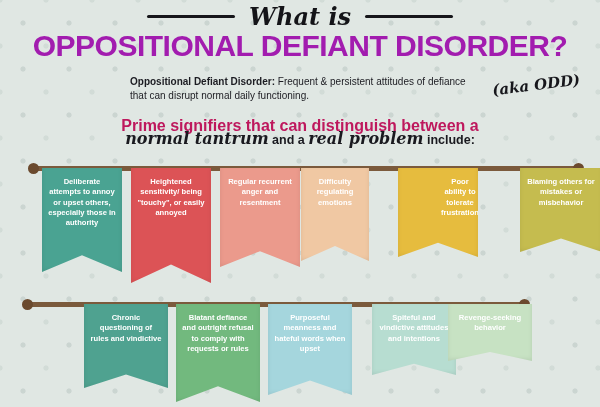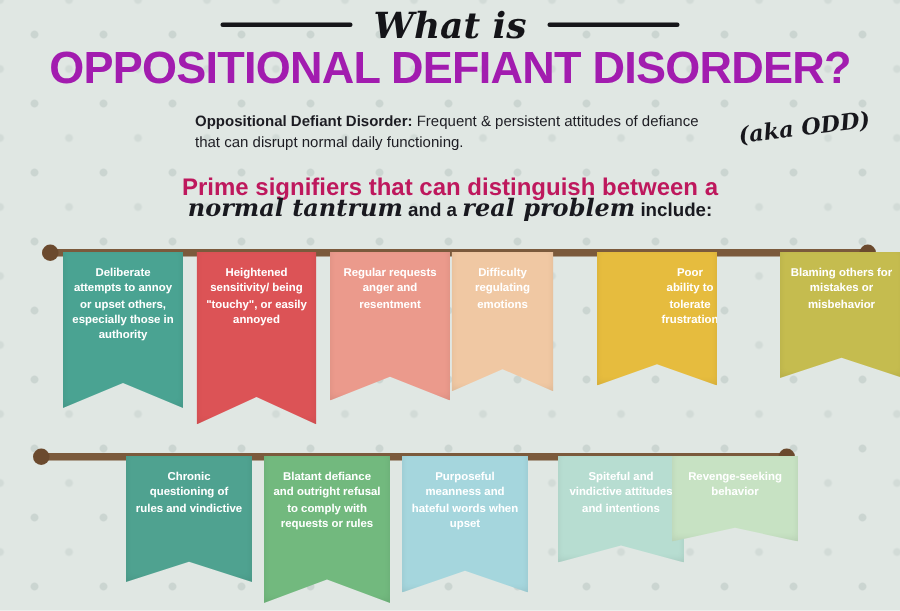--- a/index.html
+++ b/index.html
@@ -102,21 +102,21 @@
   <div class="rod-dot" style="left:28px; top:163px;"></div>
   <div class="rod-dot" style="left:573px; top:163px;"></div>
 
   <div class="banner" style="left: 42px; top: 168px; width: 80px; height: 104px; background-color: rgb(74, 163, 146);">
     <span class="banner-text">Deliberate attempts to annoy or upset others, especially those in authority</span>
   </div>
   <div class="banner" style="left: 131px; top: 168px; width: 80px; height: 115px; background-color: rgb(220, 83, 86);">
     <span class="banner-text">Heightened sensitivity/ being "touchy", or easily annoyed</span>
   </div>
   <div class="banner" style="left: 220px; top: 168px; width: 80px; height: 99px; background-color: rgb(235, 154, 140);">
-    <span class="banner-text">Regular requests anger and resentment</span>
+    <span class="banner-text">Regular recurrent anger and resentment</span>
   </div>
   <div class="banner" style="left: 301px; top: 168px; width: 68px; height: 93px; background-color: rgb(240, 200, 163);">
     <span class="banner-text">Difficulty regulating emotions</span>
   </div>
   <div class="banner" style="left: 398px; top: 168px; width: 80px; height: 89px; background-color: rgb(230, 188, 62); padding-left: 44px;">
     <span class="banner-text">Poor ability to tolerate frustration</span>
   </div>
   <div class="banner" style="left: 487px; top: 168px; width: 82px; height: 84px; background-color: rgb(197, 188, 79); margin-left: 33px;">
     <span class="banner-text">Blaming others for mistakes or misbehavior</span>
   </div>

